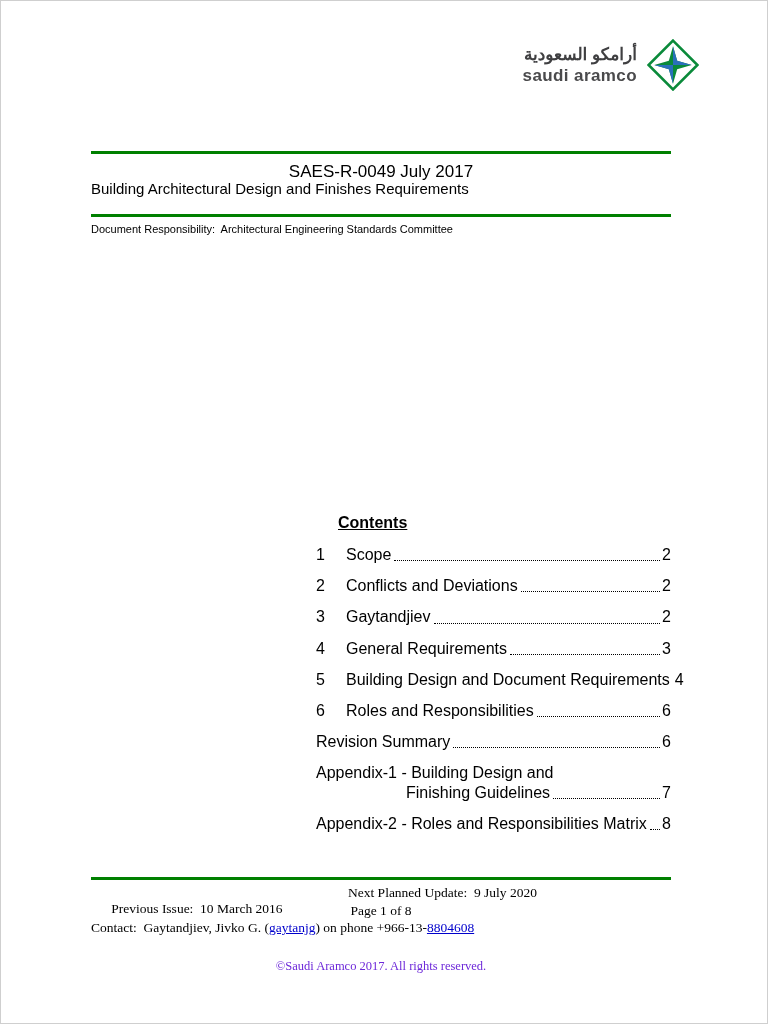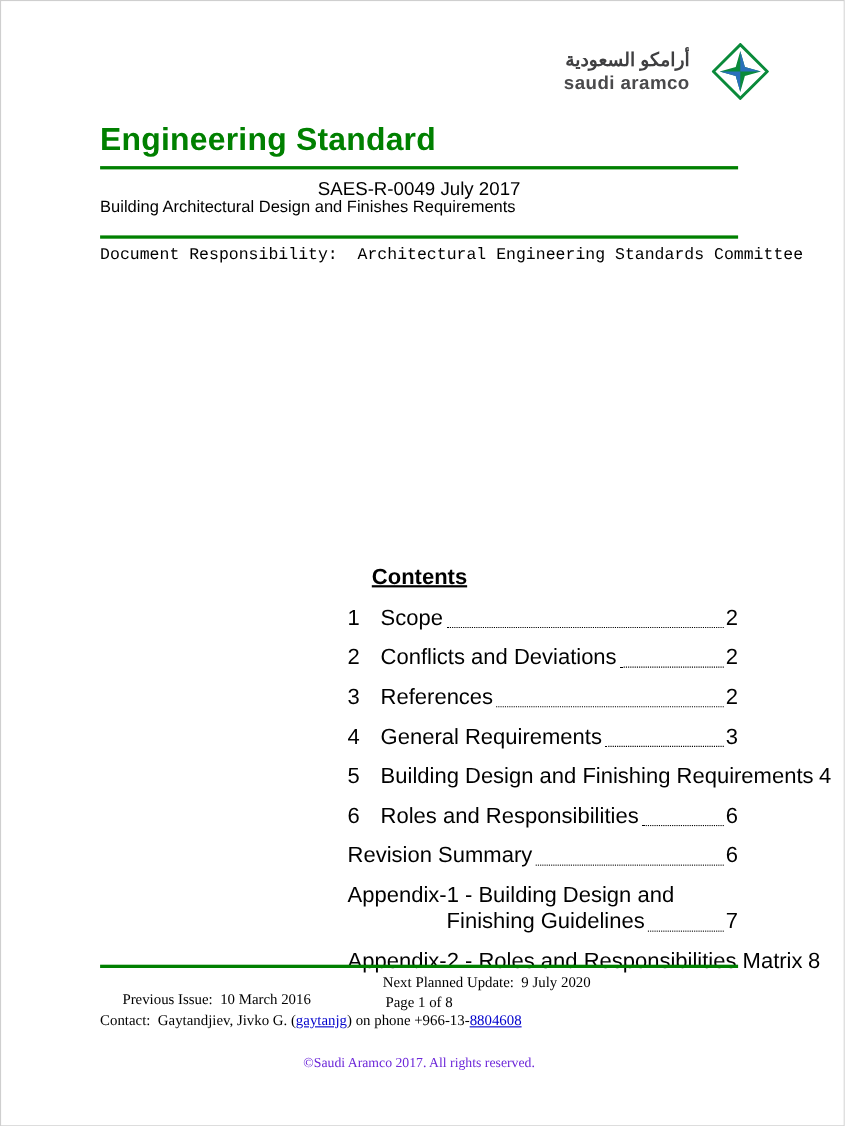--- a/index.html
+++ b/index.html
@@ -9,37 +9,37 @@
     width: 768px;
     height: 1024px;
     background: #ffffff;
     border: 1px solid #cfcfcf;
     overflow: hidden;
     font-family: "Liberation Sans", sans-serif;
     color: #000;
   }
 
   
-  .logo { position: absolute; top: 38px; right: 68px; display: flex; align-items: center; gap: 20px; }
+  .logo { position: absolute; top: 38px; right: 68px; display: flex; align-items: center; gap: 10px; }
   .logo-text { text-align: right; }
   .logo-arabic { font-size: 17px; font-weight: bold; color: #3f3f41; direction: rtl; line-height: 1.3; }
   .logo-latin { font-size: 17px; font-weight: bold; color: #4a4a4c; letter-spacing: 0.4px; line-height: 1.2; }
   .emblem { width: 52px; height: 52px; }
 
   
   .title { position: absolute; left: 90px; top: 110px; font-size: 29px; font-weight: bold; color: #008000; letter-spacing: 0.2px; }
   .rule { position: absolute; left: 90px; right: 96px; height: 3px; background: #008000; }
   .rule1 { top: 150px; }
   .rule2 { top: 213px; }
   .docline { position: absolute; left: 90px; right: 96px; top: 161px; display: flex; justify-content: center; font-size: 17px; }
   .subtitle { position: absolute; left: 90px; top: 179px; font-size: 15px; }
-  .responsibility { position: absolute; left: 90px; top: 222px; font-family: Liberation Mono, monospace; font-size: 15px; white-space: pre; }
+  .responsibility { position: absolute; left: 90px; top: 222px; font-family: Liberation Sans, sans-serif; font-size: 11px; white-space: pre; }
 
   
-  .contents { position: absolute; left: 315px; right: 96px; top: 513px; font-size: 20px; }
+  .contents { position: absolute; left: 315px; right: 96px; top: 513px; font-size: 16px; }
   .contents-heading { font-weight: bold; text-decoration: underline; margin-left: 22px; margin-bottom: 13px; }
   .toc-row { display: flex; align-items: flex-end; margin-bottom: 12px; line-height: 1.2; }
   .toc-num { width: 30px; flex: 0 0 30px; }
   .toc-label { white-space: nowrap; }
   .leader { flex: 1; border-bottom: 1.7px dotted #000; margin: 0 2px 3px 3px; }
   .toc-page { flex: 0 0 auto; }
   .appendix-gap { margin-top: 10px; }
   .plain-row { margin-bottom: 0; }
   .indent2 { padding-left: 90px; }
 
@@ -66,21 +66,20 @@
     <div class="emblem">
       <svg viewBox="0 0 100 100" width="52" height="52" aria-hidden="true">
         <polygon points="50,3 97,50 50,97 3,50" fill="#ffffff" stroke="#0a8a3a" stroke-width="5"></polygon>
         <polygon points="50,14 58,42 86,50 58,58 50,86 42,58 14,50 42,42" fill="#0a8a3a"></polygon>
         <polygon points="50,14 58,42 86,50 50,50" fill="#2a6fbb"></polygon>
         <polygon points="50,86 42,58 14,50 50,50" fill="#2a6fbb"></polygon>
       </svg>
     </div>
   </div>
 
-  <h1 class="title">Engineering Standard</h1>
   <div class="rule rule1"></div>
   <div class="docline">
     <span>SAES-R-004</span>
     <span>9 July 2017</span>
   </div>
   <div class="subtitle">Building Architectural Design and Finishes Requirements</div>
   <div class="rule rule2"></div>
   <div class="responsibility">Document Responsibility:  Architectural Engineering Standards Committee</div>
 
   <div class="contents">
@@ -95,35 +94,35 @@
 
     <div class="toc-row">
       <span class="toc-num">2</span>
       <span class="toc-label">Conflicts and Deviations</span>
       <span class="leader"></span>
       <span class="toc-page">2</span>
     </div>
 
     <div class="toc-row">
       <span class="toc-num">3</span>
-      <span class="toc-label">References</span>
+      <span class="toc-label">Gaytandjiev</span>
       <span class="leader"></span>
       <span class="toc-page">2</span>
     </div>
 
     <div class="toc-row">
       <span class="toc-num">4</span>
       <span class="toc-label">General Requirements</span>
       <span class="leader"></span>
       <span class="toc-page">3</span>
     </div>
 
     <div class="toc-row">
       <span class="toc-num">5</span>
-      <span class="toc-label">Building Design and Finishing Requirements</span>
+      <span class="toc-label">Building Design and Document Requirements</span>
       <span class="leader"></span>
       <span class="toc-page">4</span>
     </div>
 
     <div class="toc-row">
       <span class="toc-num">6</span>
       <span class="toc-label">Roles and Responsibilities</span>
       <span class="leader"></span>
       <span class="toc-page">6</span>
     </div>

